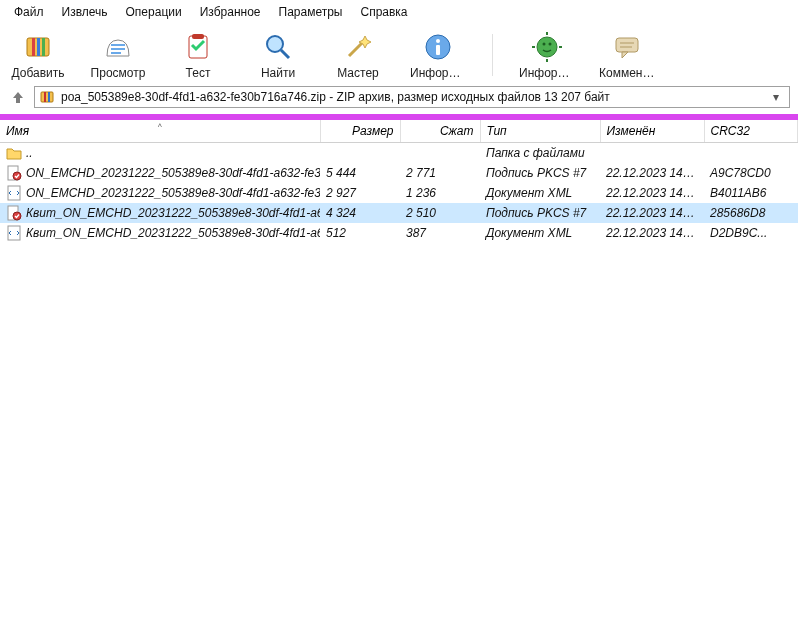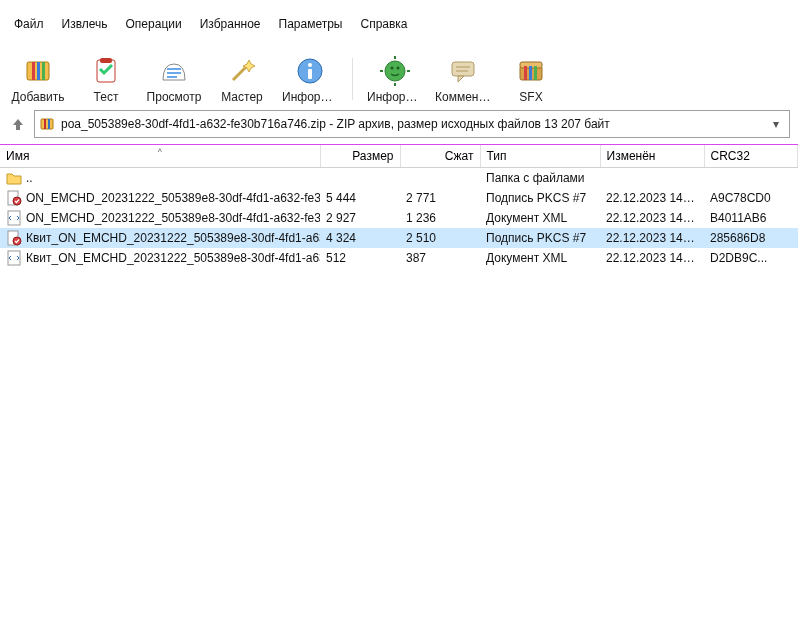--- a/index.html
+++ b/index.html
@@ -1,34 +1,34 @@
 <!DOCTYPE html>
 <html><head>
 <meta charset="utf-8">
 <style>
 * { margin: 0; padding: 0; box-sizing: border-box; font-family: "Segoe UI", Tahoma, sans-serif; font-size: 12px; }
 body { background: #fff; width: 798px; height: 618px; overflow: hidden; display: flex; flex-direction: column; }
 
-.menubar { display: flex; gap: 2px; padding: 14px 6px; background: #fff; }
+.menubar { display: flex; gap: 2px; padding: 2px 6px; background: #fff; }
 .menubar .menu-item { padding: 3px 8px; color: #111; cursor: default; }
 
-.toolbar { display: flex; align-items: flex-start; padding: 4px 8px 2px 8px; gap: 8px; background: #fff; }
+.toolbar { display: flex; align-items: flex-start; padding: 4px 8px 2px 8px; gap: 20px; background: #fff; }
 .tool-btn { display: flex; flex-direction: column; align-items: center; justify-content: flex-start; width: 60px; padding: 2px; cursor: default; }
 .tool-btn .icon { width: 34px; height: 34px; display: flex; align-items: center; justify-content: center; margin-bottom: 2px; }
 .tool-btn .label { color: #222; text-align: center; white-space: nowrap; overflow: hidden; text-overflow: ellipsis; width: 100%; }
 .tool-sep { width: 1px; background: #e0e0e0; margin: 6px 4px; align-self: stretch; }
 
 .pathbar { display: flex; align-items: center; gap: 6px; padding: 2px 8px 6px 8px; }
 .up-btn { width: 20px; height: 20px; display: flex; align-items: center; justify-content: center; cursor: default; }
-.path-drop { flex: 1; border: 1px solid #a0a0a0; height: 28px; display: flex; align-items: center; padding: 0 4px; background: #fff; position: relative; }
+.path-drop { flex: 1; border: 1px solid #a0a0a0; height: 22px; display: flex; align-items: center; padding: 0 4px; background: #fff; position: relative; }
 .path-drop .mini-icon { width: 16px; height: 16px; margin-right: 6px; flex-shrink: 0; }
 .path-drop .path-text { flex: 1; white-space: nowrap; overflow: hidden; text-overflow: ellipsis; color: #111; }
 .path-drop .caret { width: 18px; text-align: center; color: #555; }
 
-.filelist { flex: 1; overflow: auto; border-top: 1px solid #d946ef; }
+.filelist { flex: 1; overflow: auto; border-top: 6px solid #d946ef; font-style: italic; }
 table { border-collapse: collapse; width: 100%; table-layout: fixed; }
 thead th { text-align: left; font-weight: normal; background: #fff; border-right: 1px solid #e0e0e0; border-bottom: 1px solid #d0d0d0; padding: 4px 6px; color: #000; position: relative; }
 thead th.num { text-align: right; }
 tbody td { padding: 2px 6px; white-space: nowrap; overflow: hidden; text-overflow: ellipsis; color: #111; }
 tbody td.num { text-align: left; }
 tbody tr.selected td { background: #cce8ff; }
 .name-cell { display: flex; align-items: center; gap: 4px; }
 .file-icon { width: 16px; height: 16px; flex-shrink: 0; display: inline-flex; align-items: center; justify-content: center; }
 
 .sort-ind { position: absolute; left: 50%; top: 1px; transform: translateX(-50%); font-size: 8px; color: #666; }
@@ -55,37 +55,46 @@
           <rect x="11" y="8" width="3" height="18" fill="#d94141"></rect>
           <rect x="16" y="8" width="3" height="18" fill="#3a7bd9"></rect>
           <rect x="21" y="8" width="3" height="18" fill="#4caf50"></rect>
         </svg>
       </span>
       <span class="label">Добавить</span>
     </div>
     <div class="tool-btn">
       <span class="icon">
         <svg width="34" height="34" viewBox="0 0 34 34">
-          <rect x="8" y="6" width="18" height="22" rx="2" fill="#fff" stroke="#c0392b"></rect>
-          <rect x="11" y="4" width="12" height="5" rx="2" fill="#c0392b"></rect>
-          <path d="M11 15 L15 19 L23 11" stroke="#2ecc71" stroke-width="3" fill="none"></path>
-        </svg>
-      </span>
-      <span class="label">Тест</span>
-    </div>
-    <div class="tool-btn">
-      <span class="icon">
-        <svg width="34" height="34" viewBox="0 0 34 34">
           <path d="M6 26 Q6 10 17 10 Q28 10 28 26 Z" fill="#fff" stroke="#888"></path>
           <rect x="10" y="14" width="14" height="2" fill="#6aa9e9"></rect>
           <rect x="10" y="18" width="14" height="2" fill="#6aa9e9"></rect>
           <rect x="10" y="22" width="10" height="2" fill="#6aa9e9"></rect>
         </svg>
       </span>
       <span class="label">Просмотр</span>
+    </div>
+    <div class="tool-btn">
+      <span class="icon">
+        <svg width="34" height="34" viewBox="0 0 34 34">
+          <rect x="8" y="6" width="18" height="22" rx="2" fill="#fff" stroke="#c0392b"></rect>
+          <rect x="11" y="4" width="12" height="5" rx="2" fill="#c0392b"></rect>
+          <path d="M11 15 L15 19 L23 11" stroke="#2ecc71" stroke-width="3" fill="none"></path>
+        </svg>
+      </span>
+      <span class="label">Тест</span>
+    </div>
+    <div class="tool-btn">
+      <span class="icon">
+        <svg width="34" height="34" viewBox="0 0 34 34">
+          <circle cx="14" cy="14" r="8" fill="#bfe3ff" stroke="#2b6cb0" stroke-width="2"></circle>
+          <line x1="20" y1="20" x2="28" y2="28" stroke="#2b6cb0" stroke-width="3"></line>
+        </svg>
+      </span>
+      <span class="label">Найти</span>
     </div>
     <div class="tool-btn">
       <span class="icon">
         <svg width="34" height="34" viewBox="0 0 34 34">
           <line x1="8" y1="26" x2="24" y2="10" stroke="#caa64a" stroke-width="3"></line>
           <path d="M24 6 L26 10 L30 12 L26 14 L24 18 L22 14 L18 12 L22 10 Z" fill="#ffe37a" stroke="#caa64a"></path>
         </svg>
       </span>
       <span class="label">Мастер</span>
     </div>
@@ -118,32 +127,20 @@
     <div class="tool-btn">
       <span class="icon">
         <svg width="34" height="34" viewBox="0 0 34 34">
           <rect x="6" y="8" width="22" height="14" rx="3" fill="#e7d8b5" stroke="#b09964"></rect>
           <path d="M12 22 L12 28 L18 22 Z" fill="#e7d8b5" stroke="#b09964"></path>
           <line x1="10" y1="13" x2="24" y2="13" stroke="#b09964"></line>
           <line x1="10" y1="17" x2="22" y2="17" stroke="#b09964"></line>
         </svg>
       </span>
       <span class="label">Комментарий</span>
-    </div>
-    <div class="tool-btn">
-      <span class="icon">
-        <svg width="34" height="34" viewBox="0 0 34 34">
-          <rect x="6" y="12" width="22" height="14" rx="2" fill="#d9a24a" stroke="#9a6f24"></rect>
-          <rect x="6" y="8" width="22" height="6" rx="2" fill="#e9bb6b" stroke="#9a6f24"></rect>
-          <rect x="10" y="12" width="3" height="14" fill="#d94141"></rect>
-          <rect x="15" y="12" width="3" height="14" fill="#3a7bd9"></rect>
-          <rect x="20" y="12" width="3" height="14" fill="#4caf50"></rect>
-        </svg>
-      </span>
-      <span class="label">SFX</span>
     </div>
   </div>
 
 <div class="pathbar">
   <div class="up-btn">
     <svg width="14" height="14" viewBox="0 0 14 14">
       <path d="M7 2 L12 8 L9 8 L9 13 L5 13 L5 8 L2 8 Z" fill="#7c7c7c"></path>
     </svg>
   </div>
   <div class="path-drop">

